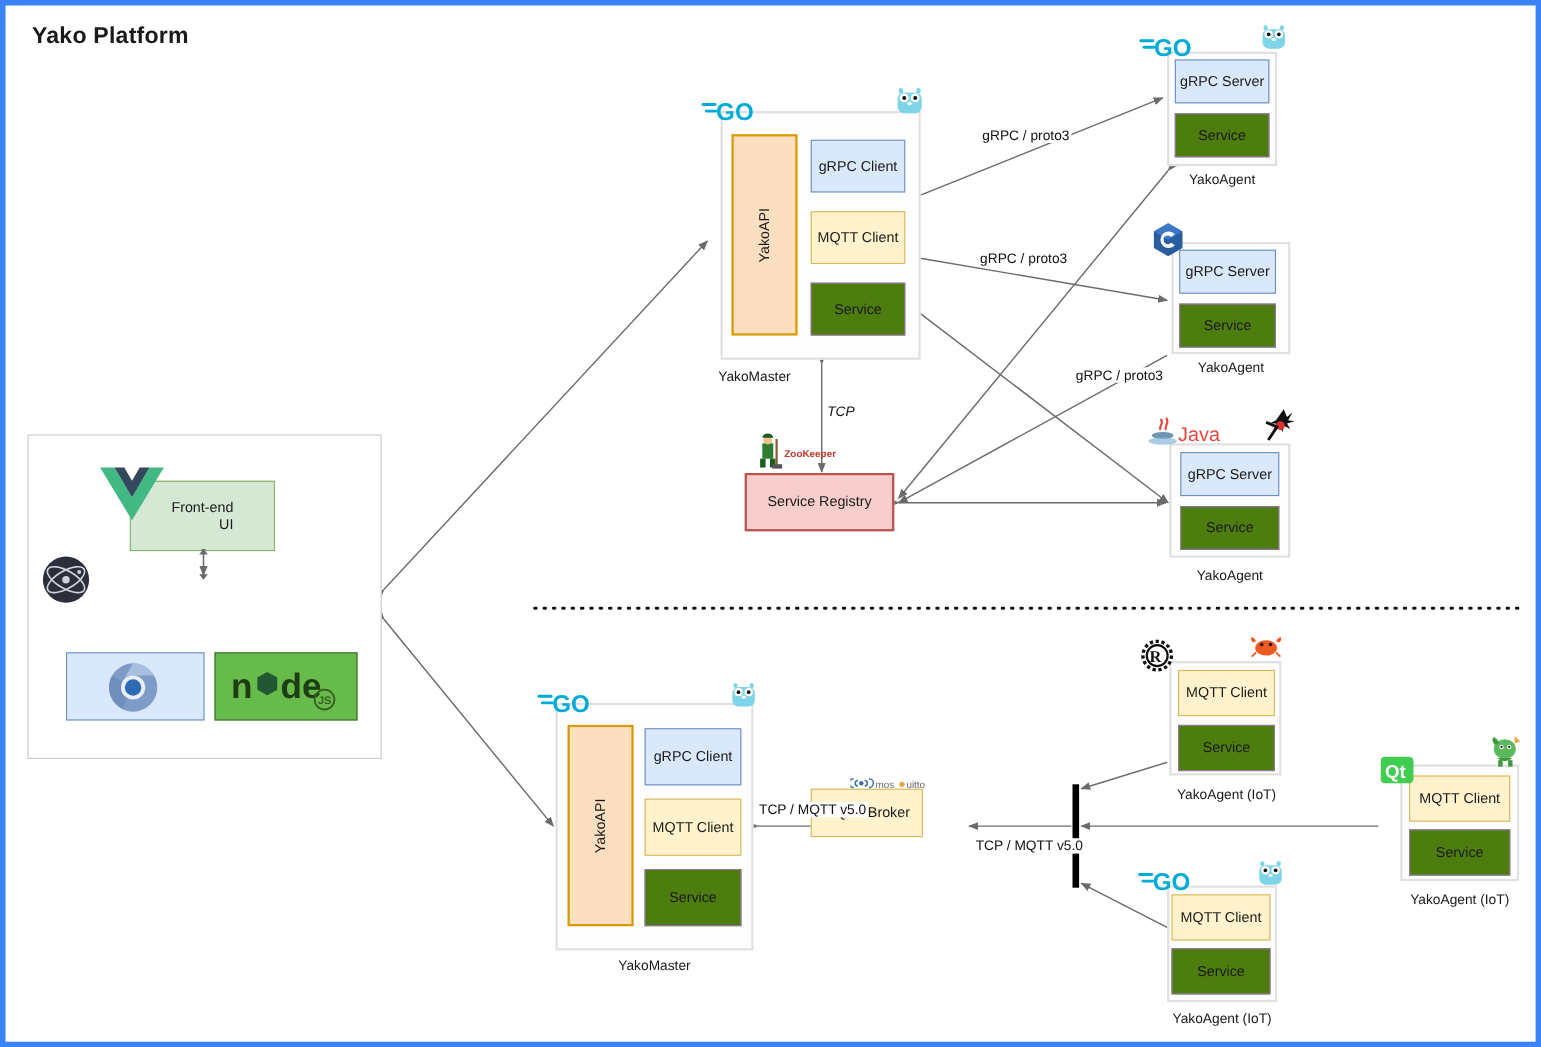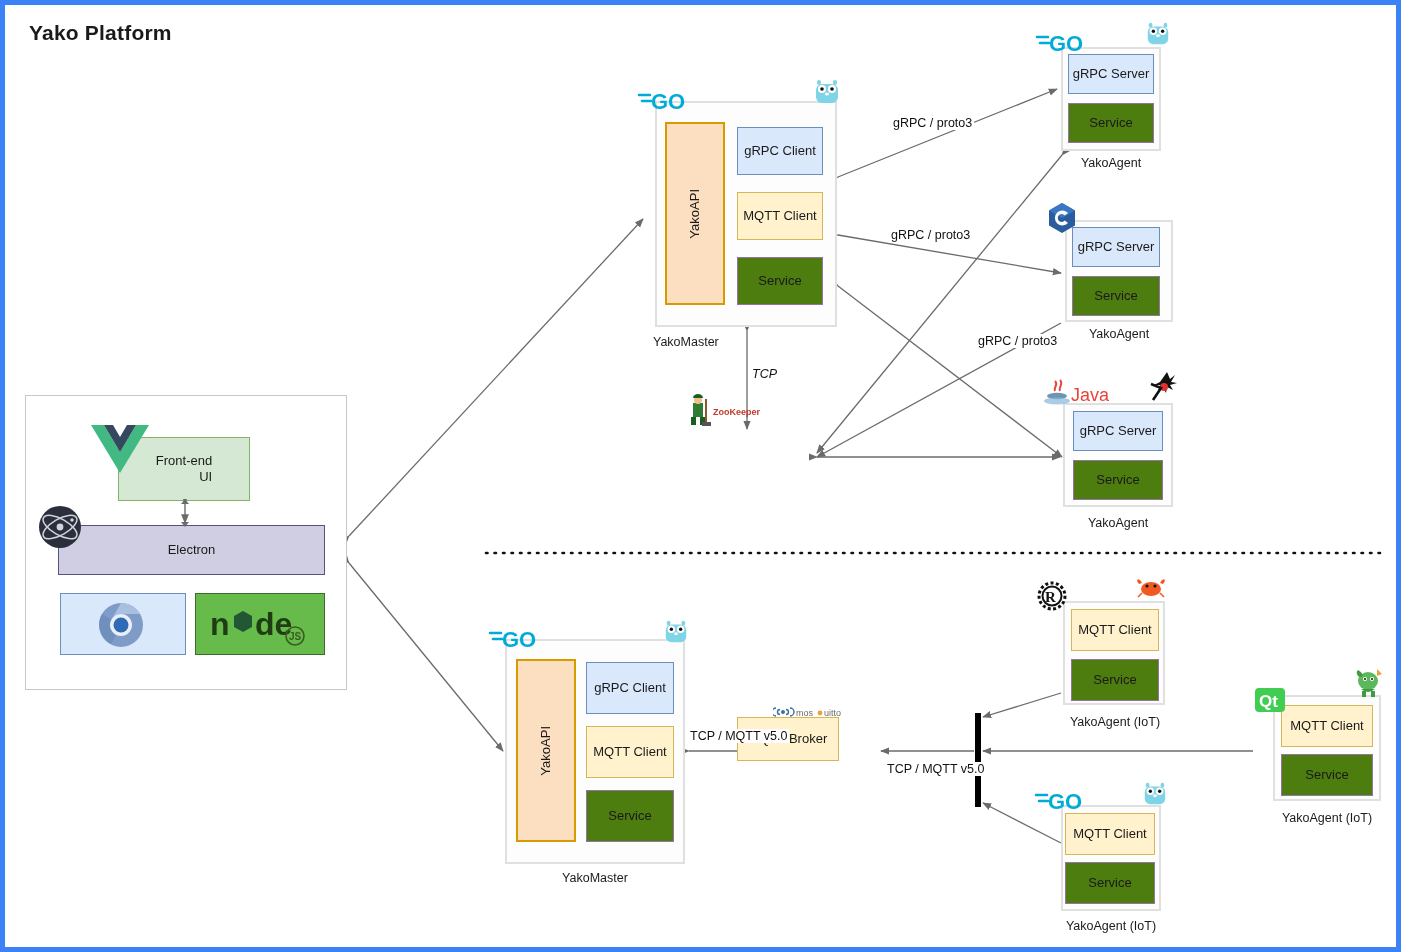--- a/index.html
+++ b/index.html
@@ -86,23 +86,20 @@
 
   <div class="box clientpanel" style="left:20px;top:390px;width:322px;height:295px;"></div>
 
   <div class="box feui" style="left:113px;top:432px;width:132px;height:64px;">
     <div>
       <div>Front-end</div>
       <div>UI</div>
     </div>
   </div>
 
-  <div class="box electron" style="left:53px;top:520px;width:267px;height:50px;">
-    <span>Electron</span>
-  </div>
 
   <div class="box chromebox" style="left:55px;top:588px;width:126px;height:62px;"></div>
   <div class="box nodebox" style="left:190px;top:588px;width:130px;height:62px;"></div>
 
   <svg style="position:absolute;left:170px;top:494px;width:20px;height:30px;">
     <line x1="10" y1="4" x2="10" y2="24" stroke="#6b6b6b" stroke-width="1.4" marker-end="url(#ah)" marker-start="url(#ahs)"></line>
     <path d="M6,5 L10,0 L14,5 z" fill="#6b6b6b"></path>
     <path d="M6,23 L10,28 L14,23 z" fill="#6b6b6b"></path>
   </svg>
 
@@ -175,20 +172,23 @@
       <circle cx="9" cy="10" r="4" fill="#fff"></circle>
         <circle cx="19" cy="10" r="4" fill="#fff"></circle>
       <circle cx="9" cy="10" r="1.8" fill="#111"></circle>
         <circle cx="19" cy="10" r="1.8" fill="#111"></circle>
       <ellipse cx="14" cy="15" rx="2.2" ry="1.6" fill="#f5f5f5"></ellipse>
       <rect x="4" y="1" width="4" height="5" rx="2" fill="#7fd5e8"></rect>
       <rect x="20" y="1" width="4" height="5" rx="2" fill="#7fd5e8"></rect>
     </svg>
   </div>
 
+  <div class="box reg" style="left:672px;top:425px;width:136px;height:53px;">
+    <span>Service Registry</span>
+  </div>
   <div class="logo" style="left:680px;top:388px;">
     <svg width="76" height="36" viewBox="0 0 76 36">
       <rect x="8" y="10" width="10" height="14" fill="#2e7d32"></rect>
       <circle cx="13" cy="7" r="4" fill="#f0c08a"></circle>
       <path d="M8,5 a5,4 0 0,1 10,0 z" fill="#1b5e20"></path>
       <rect x="6" y="24" width="5" height="8" fill="#1b5e20"></rect>
       <rect x="15" y="24" width="5" height="8" fill="#1b5e20"></rect>
       <line x1="21" y1="6" x2="21" y2="30" stroke="#8a5a2b" stroke-width="2"></line>
       <rect x="17" y="29" width="9" height="4" fill="#555"></rect>
       <text x="28" y="22" font-family="'Liberation Sans',sans-serif" font-size="9" font-weight="bold" fill="#c0392b">ZooKeeper</text>

